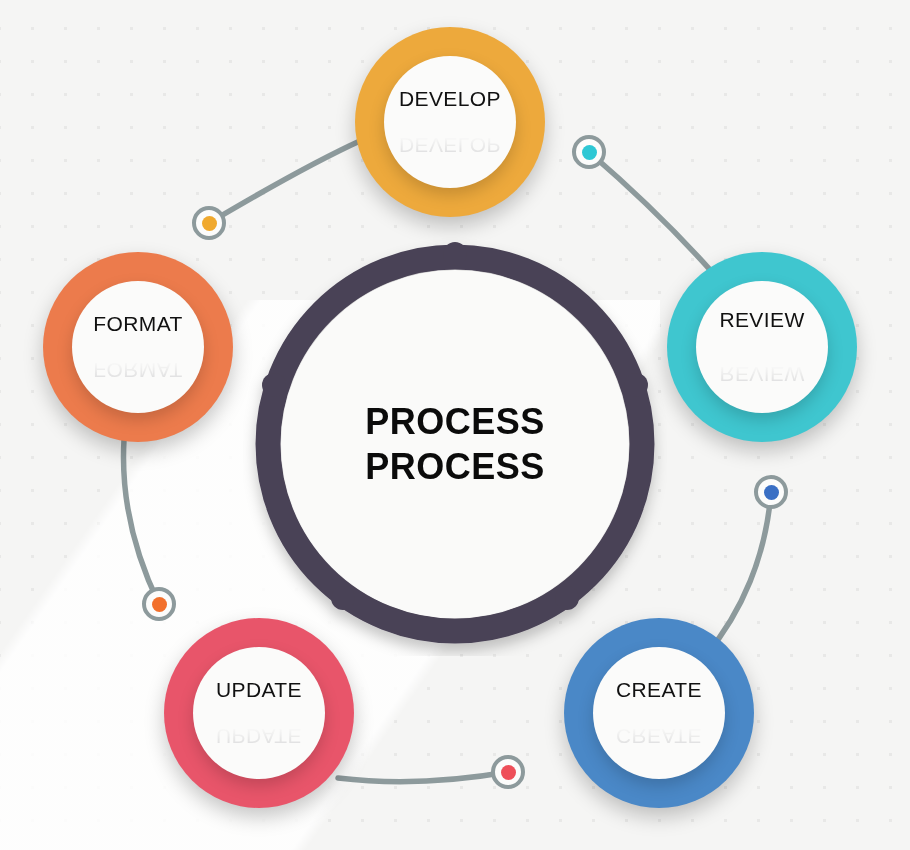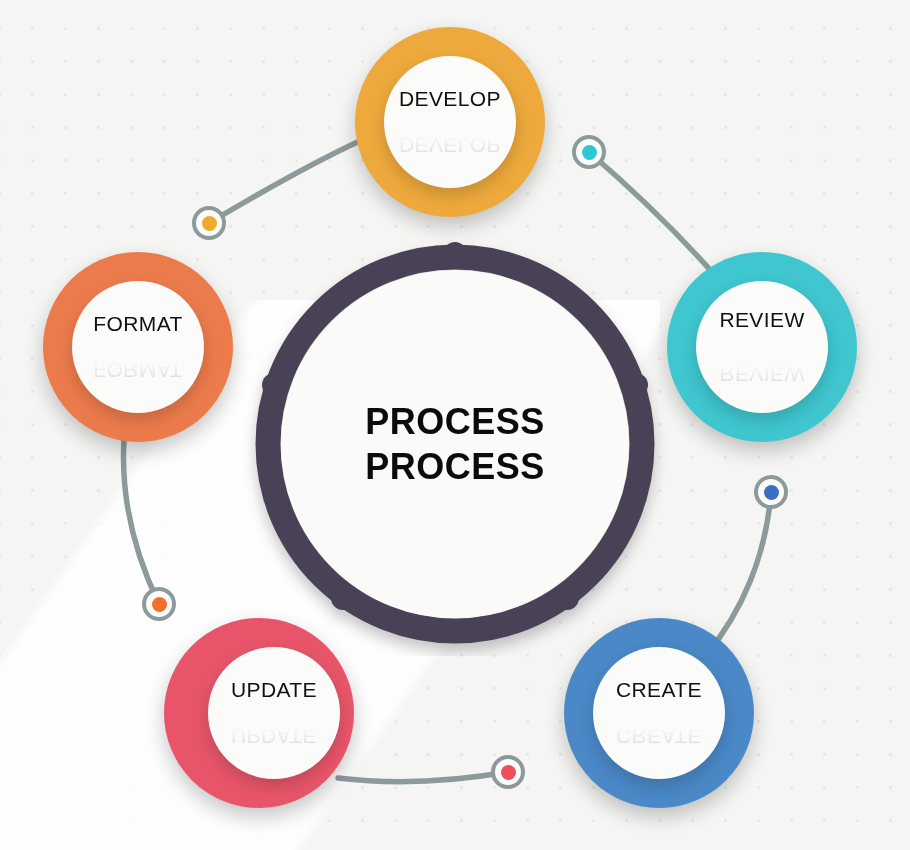--- a/index.html
+++ b/index.html
@@ -176,21 +176,21 @@
   <div class="node" style="left:564px; top:618px; width:190px; height:190px;">
     <div class="ring" style="background:#4a88c7; box-shadow:0 9px 20px rgba(0,0,0,0.22);"></div>
     <div class="inner" style="left:29px; top:29px; width:132px; height:132px;">
       <span class="label">CREATE</span>
       <span class="reflect">CREATE</span>
     </div>
   </div>
 
   <div class="node" style="left:164px; top:618px; width:190px; height:190px;">
     <div class="ring" style="background:#e8556a; box-shadow:0 9px 20px rgba(0,0,0,0.22);"></div>
-    <div class="inner" style="left:44px; top:29px; width:132px; height:132px;">
+    <div class="inner" style="left:29px; top:29px; width:132px; height:132px;">
       <span class="label">UPDATE</span>
       <span class="reflect">UPDATE</span>
     </div>
   </div>
 
   <div class="node" style="left:43px; top:252px; width:190px; height:190px;">
     <div class="ring" style="background:#ec7b4c; box-shadow:0 9px 20px rgba(0,0,0,0.22);"></div>
     <div class="inner" style="left:29px; top:29px; width:132px; height:132px;text-align:right;">
       <span class="label">FORMAT</span>
       <span class="reflect">FORMAT</span>

